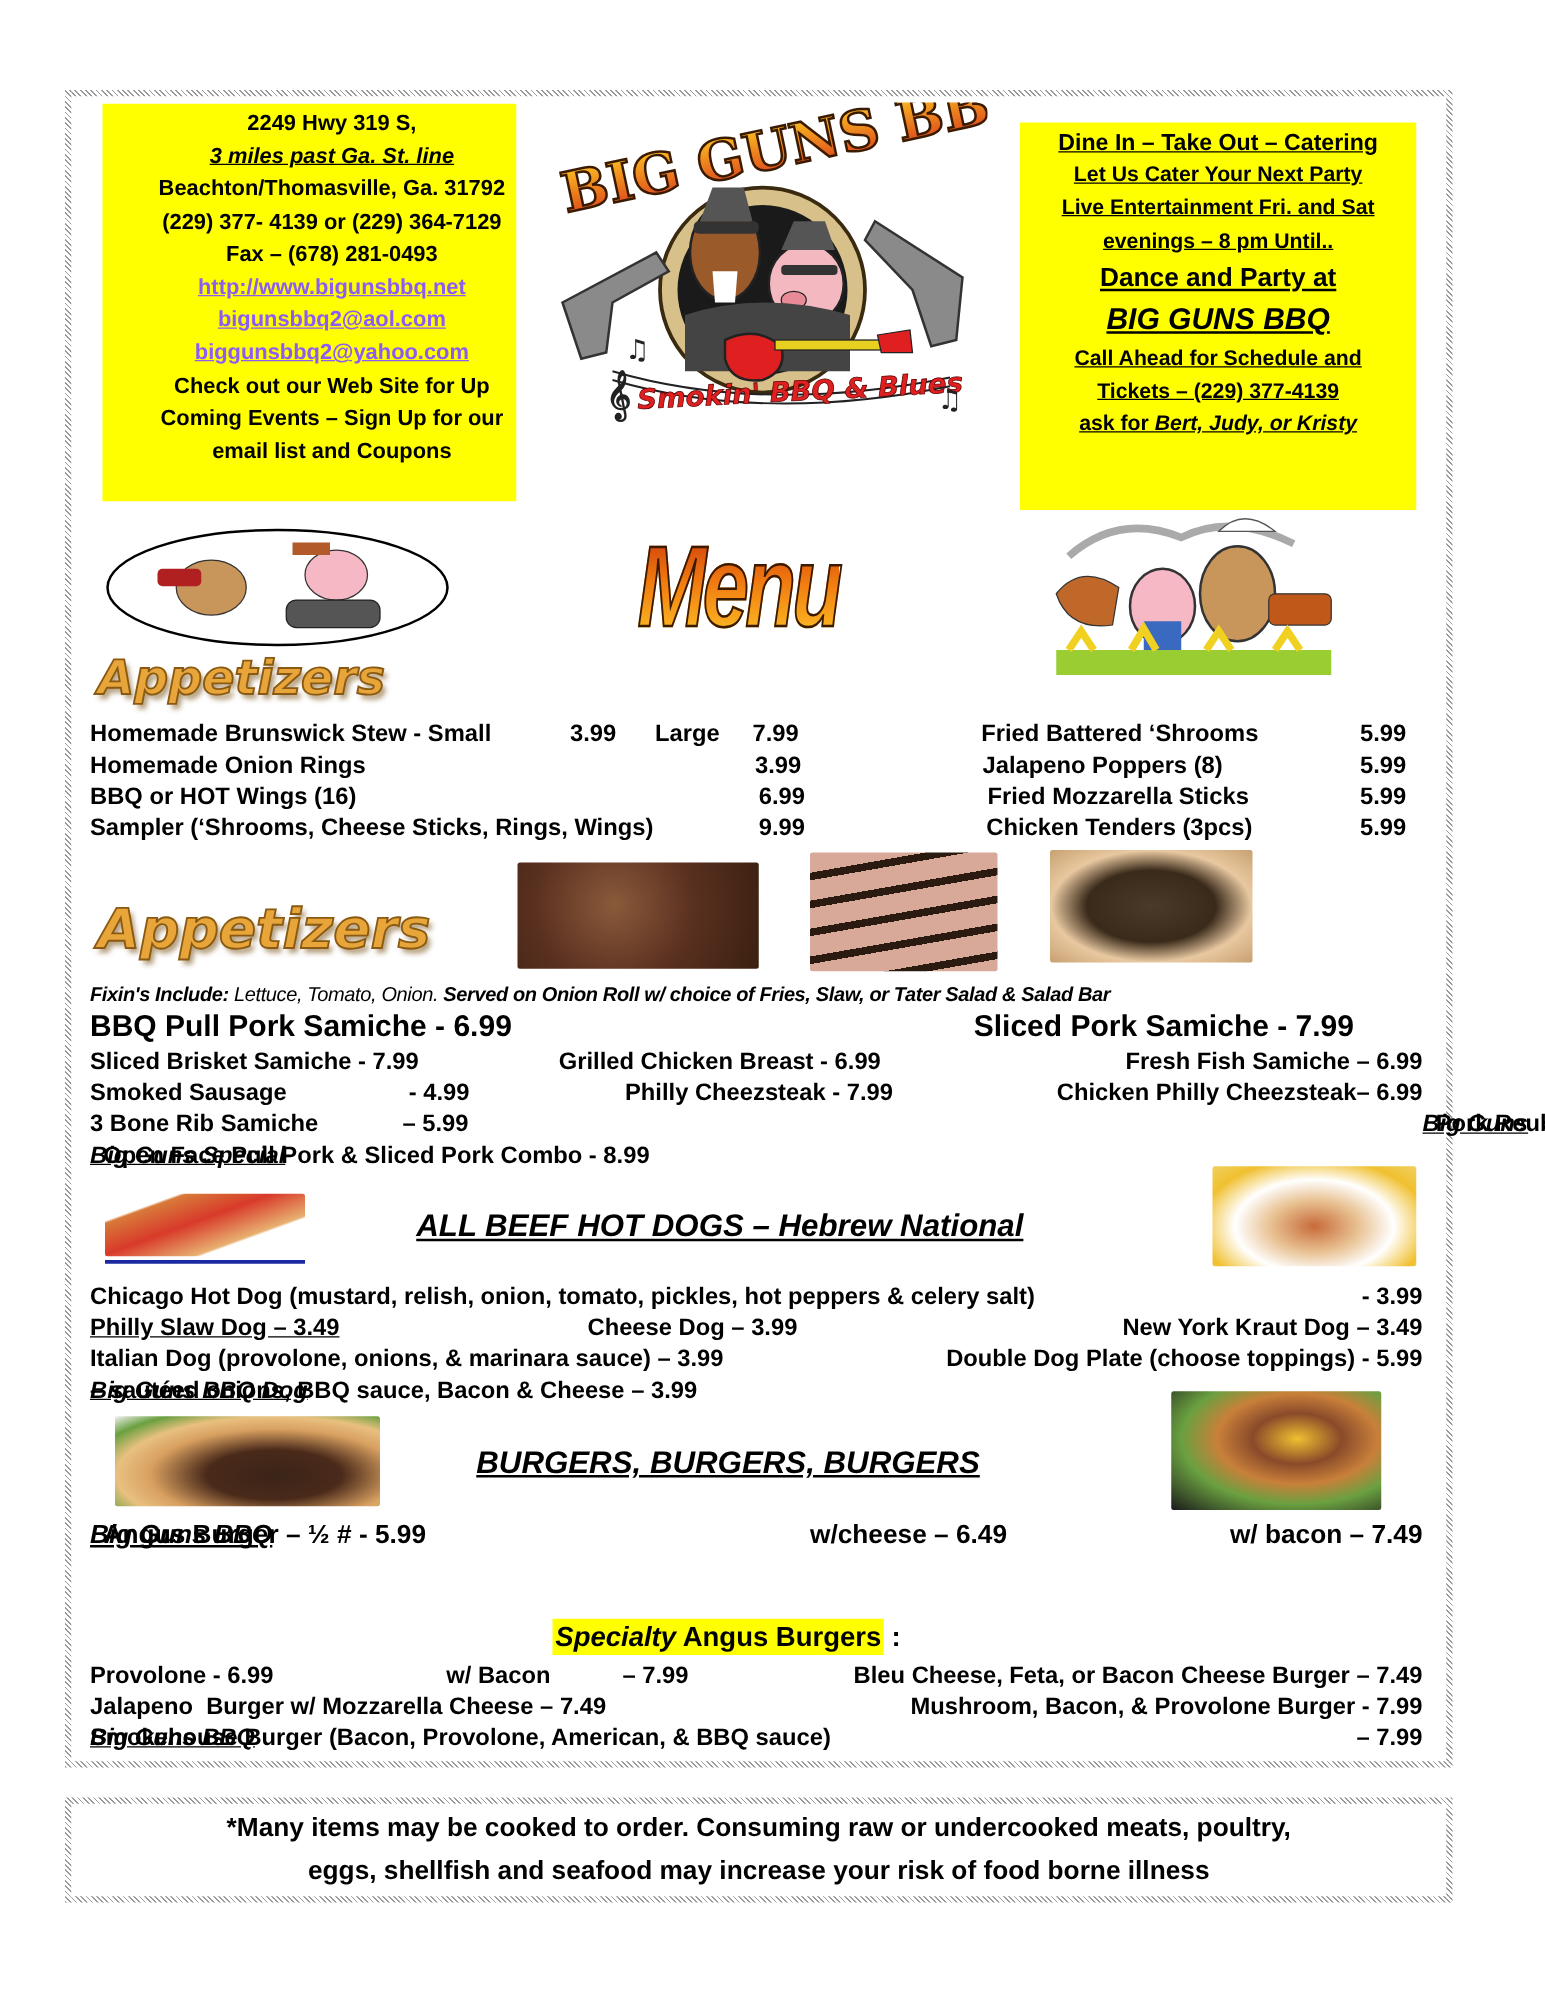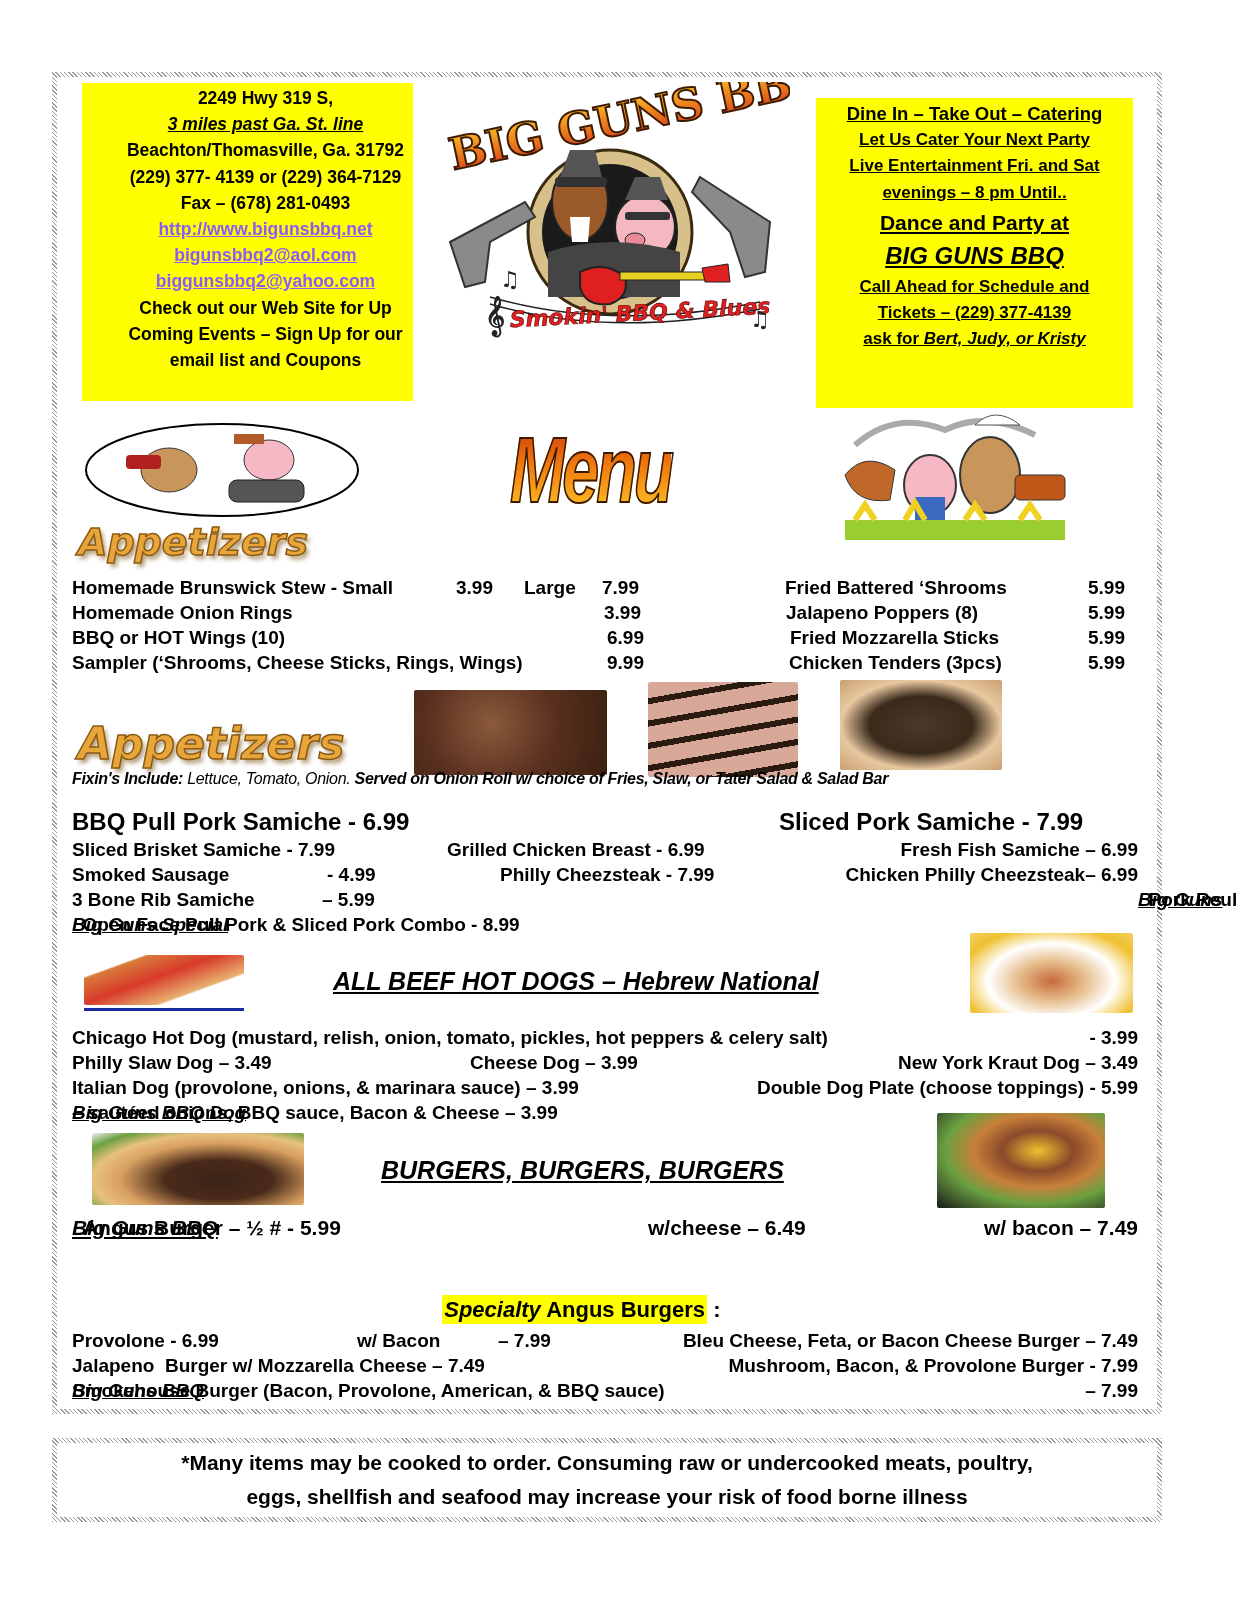--- a/index.html
+++ b/index.html
@@ -144,38 +144,38 @@
   <span style="left:713px;">Fried Battered ‘Shrooms</span>
   <span style="left:1016px;">5.99</span>
 </div>
 <div class="row" style="top:602px;">
   <span style="left:0;">Homemade Onion Rings</span>
   <span style="left:532px;">3.99</span>
   <span style="left:714px;">Jalapeno Poppers (8)</span>
   <span style="left:1016px;">5.99</span>
 </div>
 <div class="row" style="top:627px;">
-  <span style="left:0;">BBQ or HOT Wings (10)</span>
+  <span style="left:0;">BBQ or HOT Wings (16)</span>
   <span style="left:535px;">6.99</span>
   <span style="left:718px;">Fried Mozzarella Sticks</span>
   <span style="left:1016px;">5.99</span>
 </div>
 <div class="row" style="top:652px;">
   <span style="left:0;">Sampler (‘Shrooms, Cheese Sticks, Rings, Wings)</span>
   <span style="left:535px;">9.99</span>
   <span style="left:717px;">Chicken Tenders (3pcs)</span>
   <span style="left:1016px;">5.99</span>
 </div>
 
 <div class="section-title" style="left:78px; top:718px; font-size:44px;">Appetizers</div>
 <div class="photo" style="left:414px; top:690px; width:193px; height:85px; background: radial-gradient(circle at 40% 40%, #8a5a3a 0%, #5a3020 50%, #3a2010 100%);"></div>
 <div class="photo" style="left:648px; top:682px; width:150px; height:95px; background: repeating-linear-gradient(170deg, #d8a898 0 16px, #2a1a10 16px 22px);"></div>
 <div class="photo" style="left:840px; top:680px; width:162px; height:90px; background: radial-gradient(ellipse at 50% 50%, #4a3a2a 0%, #3a2a1a 45%, #e8c8a0 70%, #c8a070 100%);"></div>
 
-<div class="abs i" style="left:72px; top:770px; font-size:16px; white-space:nowrap; letter-spacing:-0.3px;text-align:center;">
+<div class="abs i" style="left:72px; top:788px; font-size:16px; white-space:nowrap; letter-spacing:-0.3px;text-align:center;">
   <span>Fixin's Include:</span><span style="font-weight:normal;"> Lettuce, Tomato, Onion.</span><span> Served on Onion Roll w/ choice of Fries, Slaw, or Tater Salad &amp; Salad Bar</span>
 </div>
 
 <div class="abs" style="left:72px; top:808px; font-size:24px; white-space:nowrap;">BBQ Pull Pork Samiche - 6.99</div>
 <div class="abs" style="left:779px; top:808px; font-size:24px; white-space:nowrap;">Sliced Pork Samiche - 7.99</div>
 
 <div class="row" style="top:839px;">
   <span style="left:0;">Sliced Brisket Samiche -  7.99</span>
   <span style="left:375px;">Grilled Chicken Breast  - 6.99</span>
   <span style="right:0;">Fresh Fish Samiche – 6.99</span>
@@ -201,21 +201,21 @@
 <div class="photo" style="left:84px; top:955px; width:160px; height:50px; background: linear-gradient(160deg, transparent 20%, #d87a3a 22%, #d83a2a 45%, #e8b070 70%, transparent 72%);"></div>
 <div class="abs" style="left:84px; top:1008px; width:160px; height:3px; background:#1a2aa0;"></div>
 <div class="heading-ul" style="left:333px; top:967px;">ALL BEEF HOT DOGS – Hebrew National</div>
 <div class="photo" style="left:970px; top:933px; width:163px; height:80px; background: radial-gradient(ellipse at 50% 60%, #c86a3a 0%, #e8c090 30%, #fff 55%, #f0c030 80%, #f0d060 100%);"></div>
 
 <div class="row" style="top:1027px;">
   <span style="left:0;">Chicago Hot Dog (mustard, relish, onion, tomato, pickles, hot peppers &amp; celery salt)</span>
   <span style="right:0;">- 3.99</span>
 </div>
 <div class="row" style="top:1052px;">
-  <span style="left:0;">Philly Slaw Dog – 3.49</span>
+  <span style="left:0;text-decoration:underline;">Philly Slaw Dog – 3.49</span>
   <span style="left:398px;">Cheese Dog – 3.99</span>
   <span style="right:0;">New York Kraut Dog – 3.49</span>
 </div>
 <div class="row" style="top:1077px;">
   <span style="left:0;">Italian Dog (provolone, onions, &amp; marinara sauce) – 3.99</span>
   <span style="right:0;">Double Dog Plate  (choose toppings)  - 5.99</span>
 </div>
 <div class="row" style="top:1102px;">
   <span style="left:0;">
       <span class="i u">Big Guns BBQ Dog</span>

